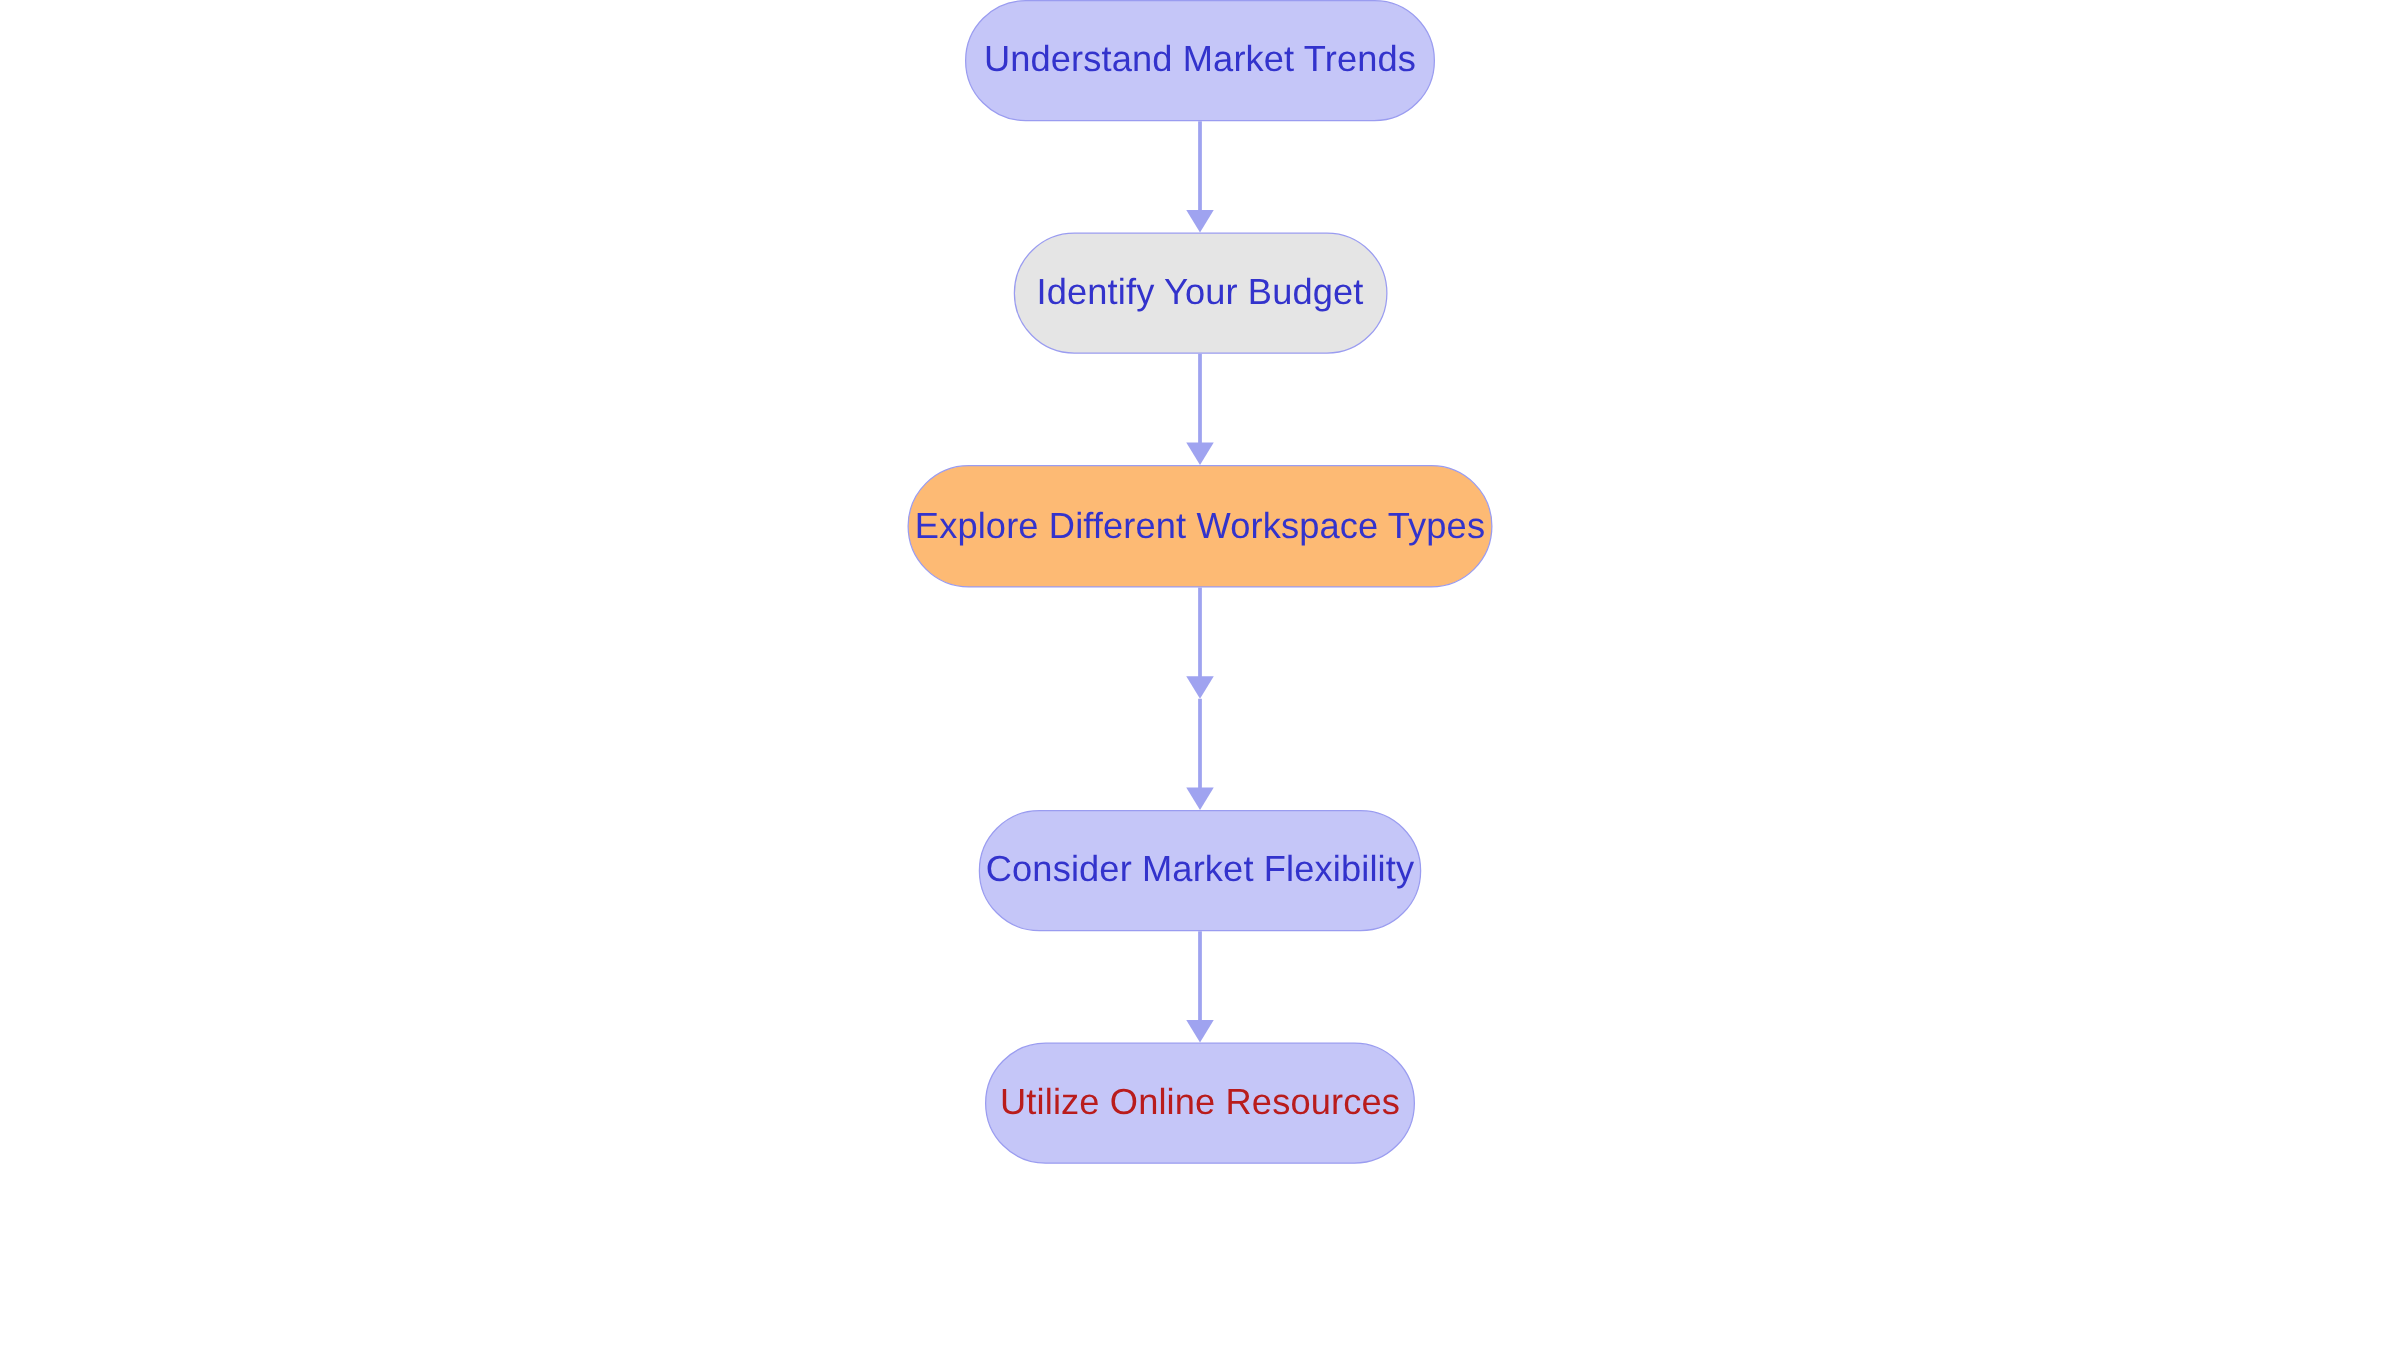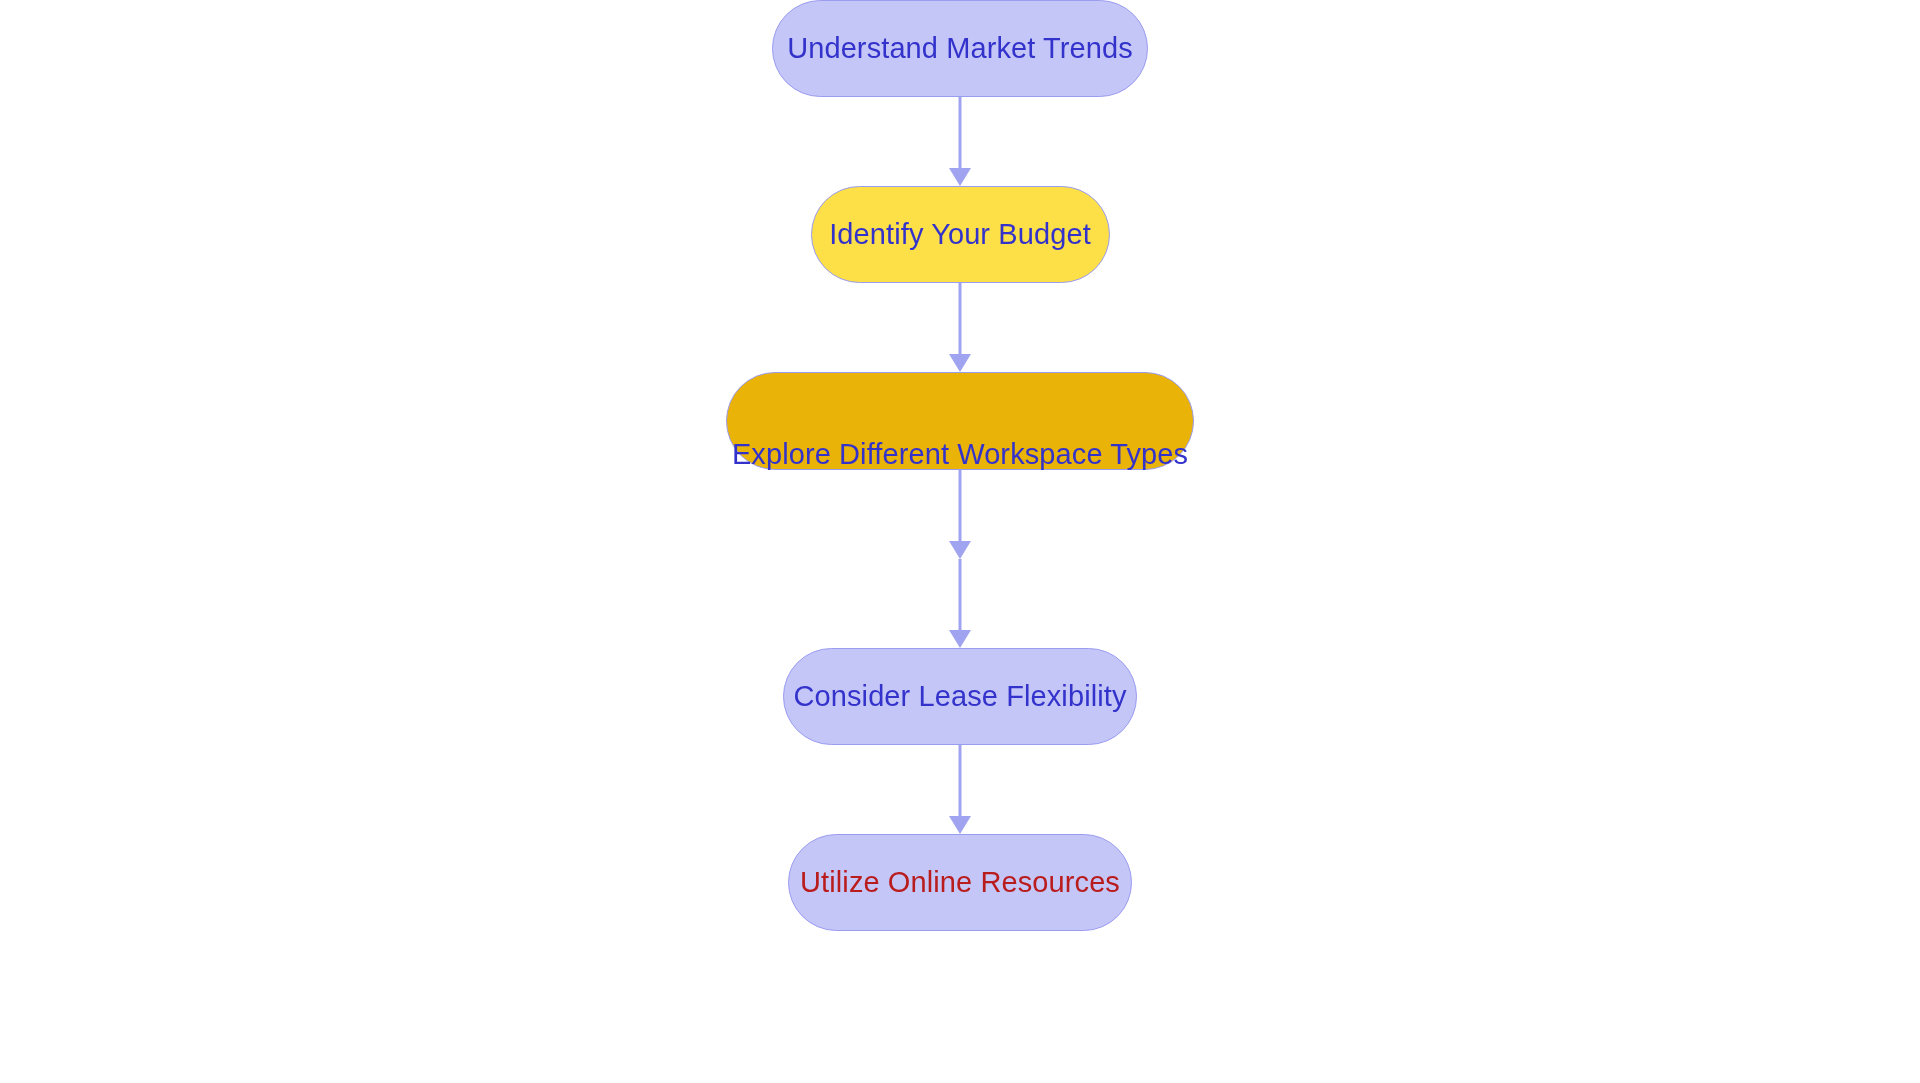--- a/index.html
+++ b/index.html
@@ -95,46 +95,46 @@
 
     <div class="flow-node" style="width: 376px; background: rgb(197, 198, 248); border-color: rgb(154, 156, 240); color: rgb(51, 51, 204);">
       <span class="node-label">Understand Market Trends</span>
     </div>
 
     <div class="flow-connector">
       <div class="conn-line" style="background: rgb(159, 163, 240);"></div>
       <div class="conn-arrowhead" style="border-top-color: rgb(159, 163, 240);"></div>
     </div>
 
-    <div class="flow-node" style="width: 299px; background: #fde047; border-color: rgb(154, 156, 240); color: rgb(51, 51, 204);">
+    <div class="flow-node" style="width: 299px; background: #e5e5e5; border-color: rgb(154, 156, 240); color: rgb(51, 51, 204);">
       <span class="node-label">Identify Your Budget</span>
     </div>
 
     <div class="flow-connector">
       <div class="conn-line" style="background: rgb(159, 163, 240);"></div>
       <div class="conn-arrowhead" style="border-top-color: rgb(159, 163, 240);"></div>
     </div>
 
-    <div class="flow-node" style="width: 468px; background: #eab308; border-color: rgb(154, 156, 240); color: rgb(51, 51, 204); align-items: flex-end;">
+    <div class="flow-node" style="width: 468px; background: #fdba74; border-color: rgb(154, 156, 240); color: rgb(51, 51, 204);">
       <span class="node-label">Explore Different Workspace Types</span>
     </div>
 
     <div class="flow-connector">
       <div class="conn-line" style="background: rgb(159, 163, 240);"></div>
       <div class="conn-arrowhead" style="border-top-color: rgb(159, 163, 240);"></div>
     </div>
 
 
     <div class="flow-connector">
       <div class="conn-line" style="background: rgb(159, 163, 240);"></div>
       <div class="conn-arrowhead" style="border-top-color: rgb(159, 163, 240);"></div>
     </div>
 
     <div class="flow-node" style="width: 354px; background: rgb(197, 198, 248); border-color: rgb(154, 156, 240); color: rgb(51, 51, 204);">
-      <span class="node-label">Consider Lease Flexibility</span>
+      <span class="node-label">Consider Market Flexibility</span>
     </div>
 
     <div class="flow-connector">
       <div class="conn-line" style="background: rgb(159, 163, 240);"></div>
       <div class="conn-arrowhead" style="border-top-color: rgb(159, 163, 240);"></div>
     </div>
 
     <div class="flow-node" style="width: 344px; background: rgb(197, 198, 248); border-color: rgb(154, 156, 240); color: #b91c1c;">
       <span class="node-label">Utilize Online Resources</span>
     </div>

